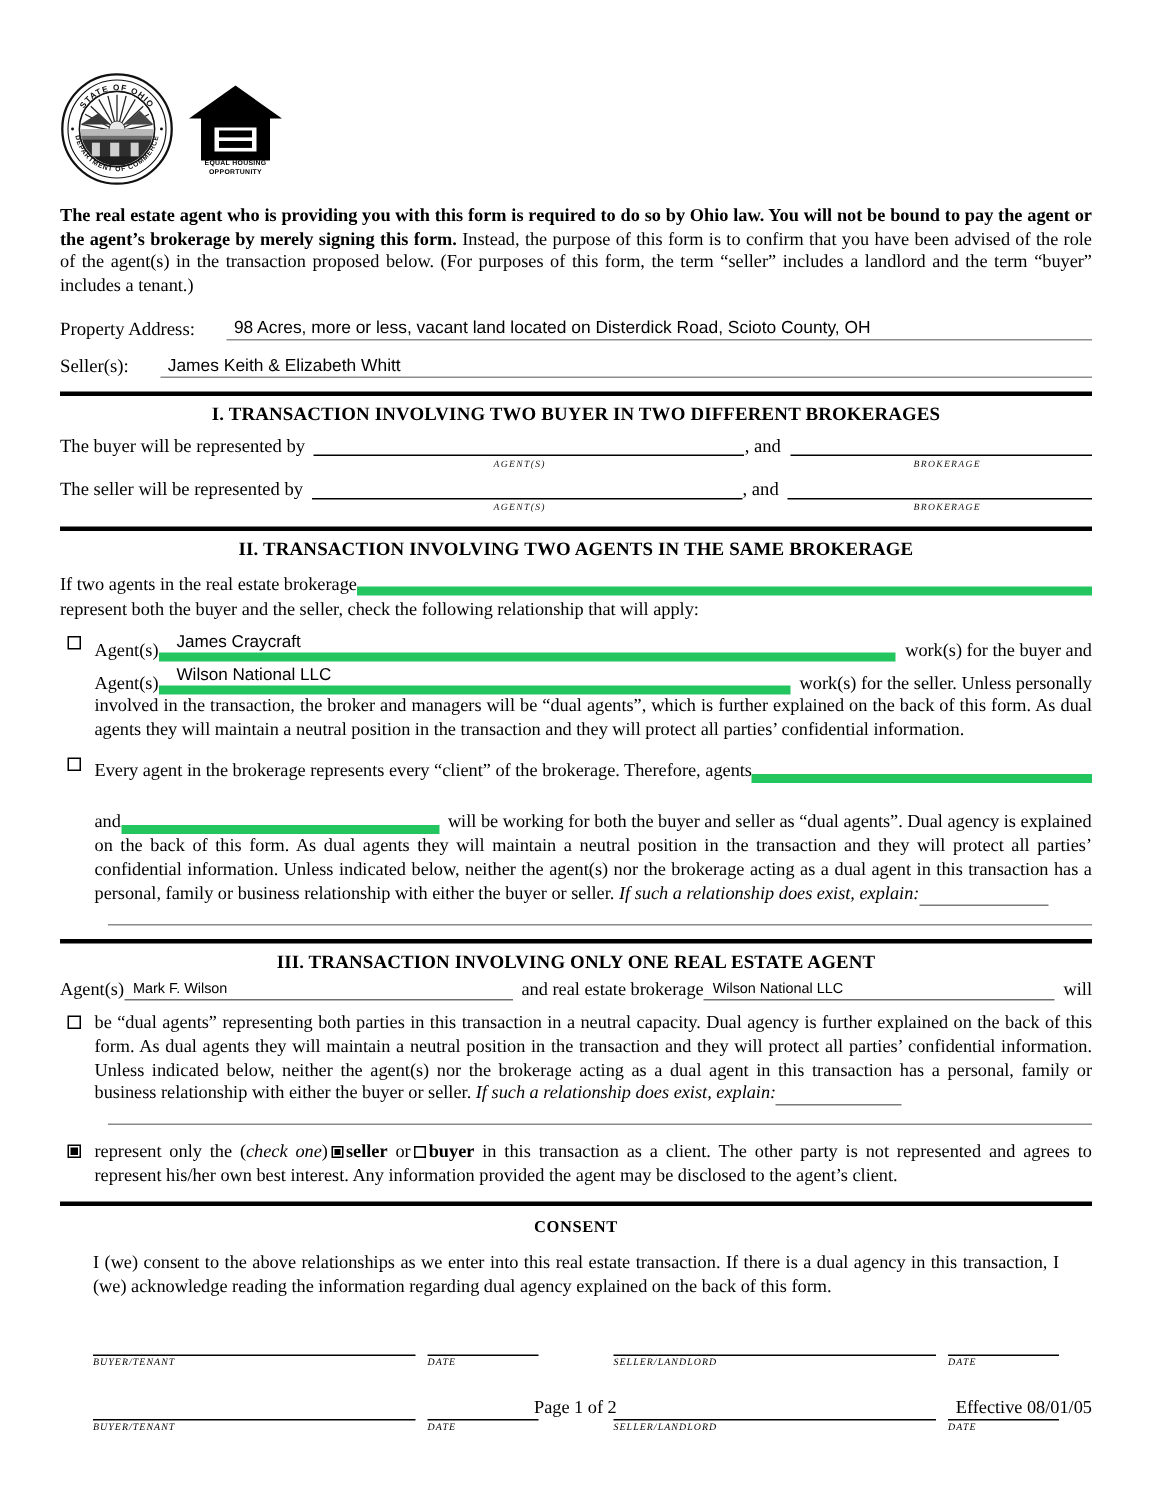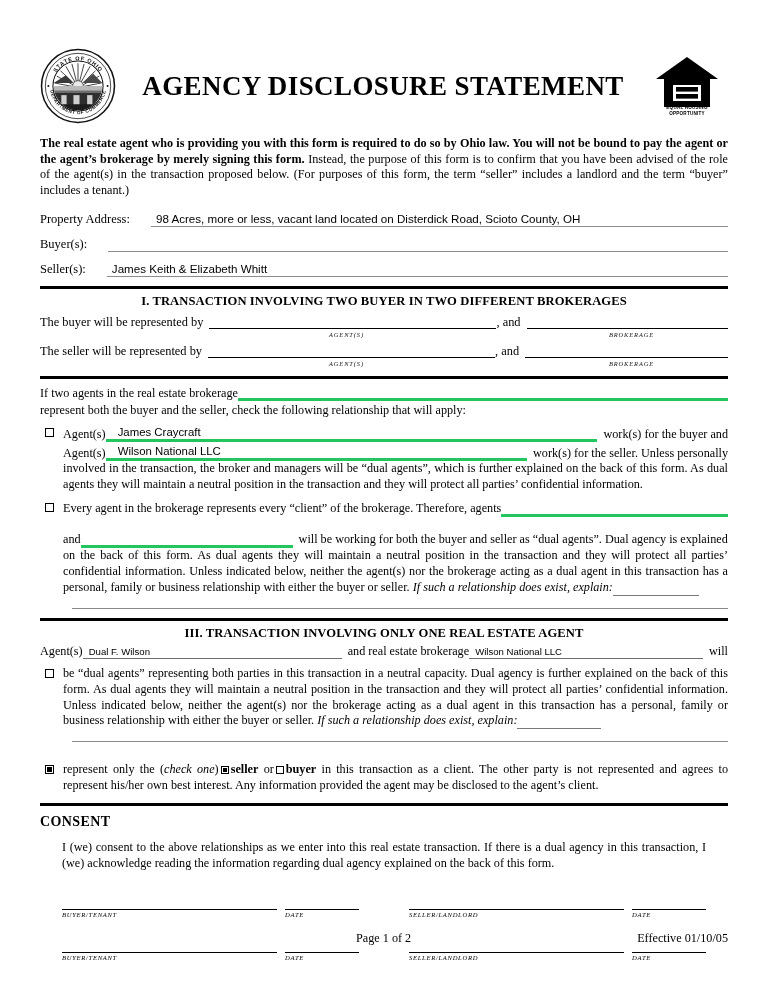--- a/index.html
+++ b/index.html
@@ -160,21 +160,21 @@
   .cbtext { flex: 1 1 auto; font-size: 12.2px; line-height: 1.3; text-align: justify; }
 
   .agentline {
     display: flex;
     align-items: flex-end;
     font-size: 12.2px;
   }
   .agentline .lead { white-space: nowrap; }
   .agentline .fill {
     flex: 1 1 auto;
-    border-bottom: 3px solid #22c55e;
+    border-bottom: 6px solid #22c55e;
     font-family: "Liberation Sans", sans-serif;
     font-size: 11.4px;
     padding-left: 12px;
     line-height: 14px;
     height: 14px;
   }
   .agentline .tail { white-space: nowrap; padding-left: 6px; }
 
   .underline-inline {
     display: inline-block;
@@ -202,23 +202,23 @@
     font-family: "Liberation Sans", sans-serif;
     font-size: 9.6px;
     padding-left: 6px;
     line-height: 13px;
     height: 13px;
   }
   .v-agent { flex: 0 0 253px; }
   .v-brok  { flex: 1 1 auto; }
 
   .consent-title {
-    text-align: left;
+    text-align: center;
     font-weight: bold;
-    font-size: 14px;
+    font-size: 11px;
     letter-spacing: 0.4px;
     margin-top: 8px;
   }
   .consent-body {
     font-size: 12.2px;
     line-height: 1.32;
     text-align: justify;
     margin: 9px 22px 12px 22px;
   }
 
@@ -322,23 +322,20 @@
         <g fill="#111" font-family="Liberation Sans, sans-serif" font-size="6" font-weight="bold" letter-spacing="0.7">
           <text><textPath href="#arcBotText" startOffset="50%" text-anchor="middle">DEPARTMENT OF COMMERCE</textPath></text>
         </g>
         <g fill="#111">
           <circle cx="11" cy="50" r="1.3"></circle>
           <circle cx="89" cy="50" r="1.3"></circle>
         </g>
       </svg>
     </div>
 
-    <div class="title-wrap">
-      <div class="doc-title">AGENCY DISCLOSURE STATEMENT</div>
-    </div>
 
     <div class="ehlogo">
       <svg width="66" height="56" viewBox="0 0 66 56" aria-hidden="true">
         <path d="M33 2 L64 24 L56 24 L56 52 L10 52 L10 24 L2 24 Z" fill="#000"></path>
         <rect x="19" y="30" width="28" height="16" fill="#fff"></rect>
         <rect x="22" y="32" width="22" height="4.6" fill="#000"></rect>
         <rect x="22" y="39" width="22" height="4.6" fill="#000"></rect>
       </svg>
       <div class="ehlogo-caption">
         <div>EQUAL HOUSING</div>
@@ -347,24 +344,20 @@
     </div>
   </div>
 
   <p class="intro"><b>The real estate agent who is providing you with this form is required to do so by Ohio law.  You will not be bound to pay the agent or the agent’s brokerage by merely signing this form.</b><span>  Instead, the purpose of this form is to confirm that you have been advised of the role of the agent(s) in the transaction proposed below.  (For purposes of this form, the term “seller” includes a landlord and the term “buyer” includes a tenant.)</span></p>
 
   <div class="fieldrow">
     <span class="fieldlabel">Property Address:</span>
     <span class="fieldline">98 Acres, more or less, vacant land located on Disterdick Road, Scioto County, OH</span>
   </div>
   <div class="fieldrow">
-    <span class="fieldlabel">Buyer(s):</span>
-    <span class="fieldline"></span>
-  </div>
-  <div class="fieldrow">
     <span class="fieldlabel">Seller(s):</span>
     <span class="fieldline">James Keith &amp; Elizabeth Whitt</span>
   </div>
 
   <hr class="thick">
 
   <div class="sec-title">I. TRANSACTION INVOLVING TWO BUYER IN TWO DIFFERENT BROKERAGES</div>
 
   <div class="repline">
     <span class="lbl">The buyer will be represented by</span>
@@ -383,20 +376,21 @@
     <span class="lbl">, and</span>
     <span class="blank brok"></span>
   </div>
   <div class="caption-row">
     <span class="cap-agent">AGENT(S)</span>
     <span class="cap-brok">BROKERAGE</span>
   </div>
 
   <hr class="thick">
 
+  <div class="sec-title">II. TRANSACTION INVOLVING TWO AGENTS IN THE SAME BROKERAGE</div>
 
   <div class="agentline">
     <span class="lead">If two agents in the real estate brokerage</span>
     <span class="fill"></span>
   </div>
   <div class="body-text" style="margin-top:2px">represent both the buyer and the seller, check the following relationship that will apply:</div>
 
   <div class="cbrow">
     <span class="cbox"></span>
     <span class="cbtext">
@@ -430,33 +424,33 @@
     </span>
   </div>
   <div class="full-rule"></div>
 
   <hr class="thick">
 
   <div class="sec-title">III. TRANSACTION INVOLVING ONLY ONE REAL ESTATE AGENT</div>
 
   <div class="sec3line">
     <span class="t">Agent(s)</span>
-    <span class="v v-agent">Dual F. Wilson</span>
+    <span class="v v-agent">Mark F. Wilson</span>
     <span class="t" style="padding-left:6px">and real estate brokerage</span>
     <span class="v v-brok">Wilson National LLC</span>
     <span class="t" style="padding-left:6px">will</span>
   </div>
 
   <div class="cbrow">
     <span class="cbox"></span>
     <span class="cbtext"><span>be “dual agents” representing both parties in this transaction in a neutral capacity.  Dual agency is further explained on the back of this form.  As dual agents they will maintain a neutral position in the transaction and they will protect all parties’ confidential information.  Unless indicated below, neither the agent(s) nor the brokerage acting as a dual agent in this transaction has a personal, family or business relationship with either the buyer or seller.</span> <span class="ital">If such a relationship does exist, explain:</span><span class="underline-inline" style="width:84px"></span></span>
   </div>
   <div class="full-rule"></div>
 
-  <div class="cbrow" style="margin-top:20px">
+  <div class="cbrow" style="margin-top:10px">
     <span class="cbox checked"></span>
     <span class="cbtext"><span>represent only the (</span><span class="ital">check one</span><span>)</span><span class="inline-cbox checked"></span><span class="bold">seller</span> <span>or</span><span class="inline-cbox"></span><span class="bold">buyer</span> <span>in this transaction as a client.  The other party is not represented and agrees to represent his/her own best interest.  Any information provided the agent may be disclosed to the agent’s client.</span></span>
   </div>
 
   <hr class="thick">
 
   <div class="consent-title">CONSENT</div>
   <div class="consent-body">I (we) consent to the above relationships as we enter into this real estate transaction.  If there is a dual agency in this transaction, I (we) acknowledge reading the information regarding dual agency explained on the back of this form.</div>
 
   <div class="sigblock">
@@ -502,16 +496,16 @@
         <div class="sigdate">
           <div class="sigline"></div>
           <div class="sigcap">DATE</div>
         </div>
       </div>
     </div>
   </div>
 
   <div class="footer">
     <span class="pg">Page 1 of 2</span>
-    <span class="ef">Effective 01/10/05</span>
+    <span class="ef">Effective 08/01/05</span>
   </div>
 
 </div>
 
 </body></html>

